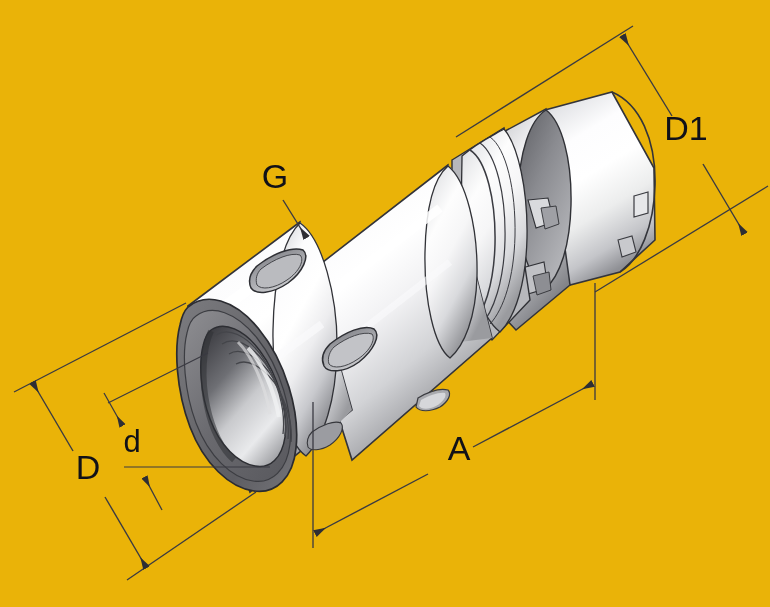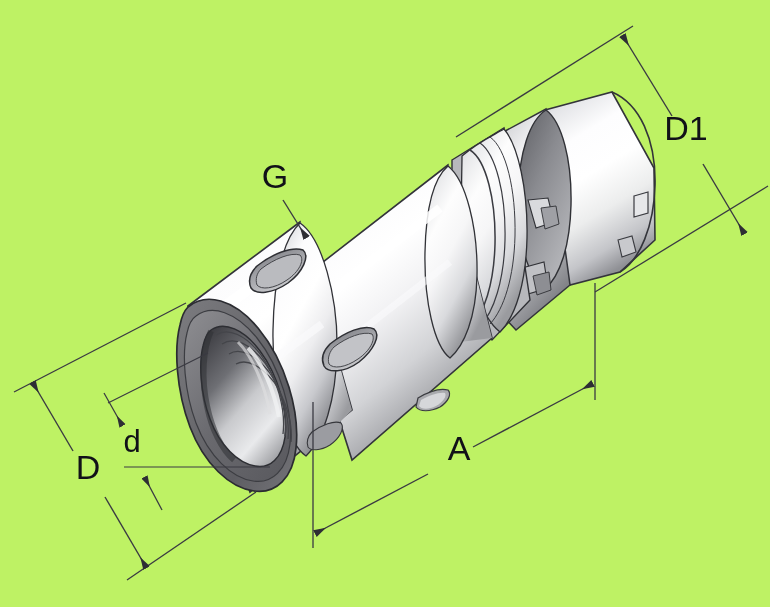--- a/index.html
+++ b/index.html
@@ -8,21 +8,21 @@
     padding: 0;
     background: #ffffff;
   }
   body {
     font-family: "Liberation Sans", sans-serif;
   }
   #stage {
     position: relative;
     width: 770px;
     height: 607px;
-    background: #bef264;
+    background: #eab308;
     overflow: hidden;
   }
   #drawing {
     position: absolute;
     left: 0;
     top: 0;
     width: 770px;
     height: 607px;
   }
   .dim-label {

